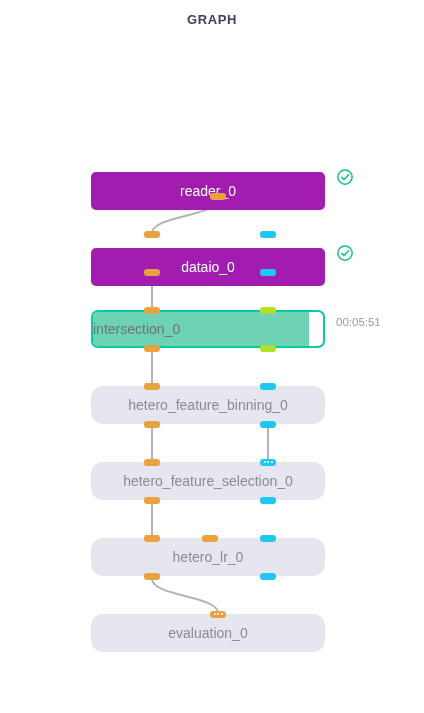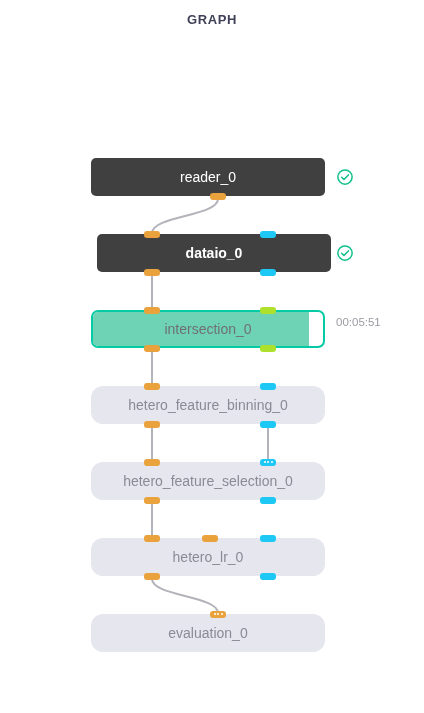--- a/index.html
+++ b/index.html
@@ -48,21 +48,22 @@
     align-items: center;
     justify-content: center;
   }
   .node-label {
     font-size: 14px;
     line-height: 1;
     user-select: none;
     white-space: nowrap;
   }
   .node.active {
-    background: #404040;
+    background: #a21caf;
+    margin-top: 14px;
   }
   .node.active .node-label {
     color: #ffffff;
   }
   .node.idle {
     background: #e6e7ee;
     border-radius: 12px;
   }
   .node.idle .node-label {
     color: #8a8a95;
@@ -76,21 +77,21 @@
   }
   .node.running .progress-fill {
     position: absolute;
     left: 0; top: 0; bottom: 0;
     background: #6ed2b4;
   }
   .node.running .node-label {
     position: relative;
     color: #6f7076;
     width: 100%;
-    text-align: center;
+    text-align: left;
   }
   
   .port {
     position: absolute;
     width: 16px;
     height: 7px;
     border-radius: 3px;
     display: flex;
     align-items: center;
     justify-content: center;
@@ -133,21 +134,21 @@
       <path d="M152,427 L152,461" fill="none" stroke="#b3b3bb" stroke-width="2"></path>
       <path d="M268,427 L268,461" fill="none" stroke="#b3b3bb" stroke-width="2"></path>
       <path d="M152,503 L152,537" fill="none" stroke="#b3b3bb" stroke-width="2"></path>
       <path d="M152,579 C152,596 218,596 218,613" fill="none" stroke="#b3b3bb" stroke-width="2"></path>
     </svg>
 
   <div id="nodes-layer">
       <div class="node active" style="left: 91px; top: 158px; width: 234px;">
         <div class="node-label">reader_0</div>
       </div>
-      <div class="node active" style="left: 97px; top: 234px; width: 234px; font-weight: bold;">
+      <div class="node active" style="left: 91px; top: 234px; width: 234px;">
         <div class="node-label">dataio_0</div>
       </div>
       <div class="node running" style="left: 91px; top: 310px; width: 234px;">
         <div class="progress-fill" style="width: 94%;"></div>
         <div class="node-label">intersection_0</div>
       </div>
       <div class="node idle" style="left: 91px; top: 386px; width: 234px;">
         <div class="node-label">hetero_feature_binning_0</div>
       </div>
       <div class="node idle" style="left: 91px; top: 462px; width: 234px; text-align: right;">

